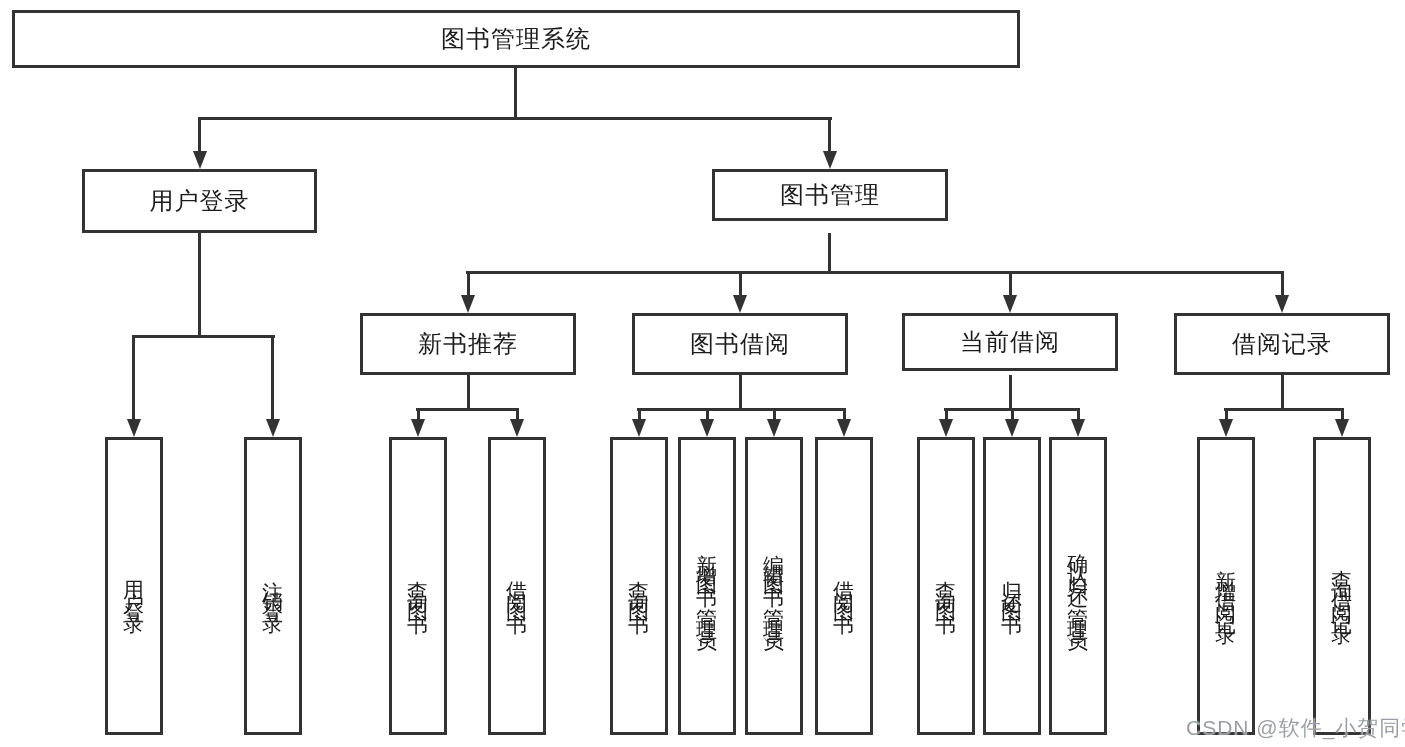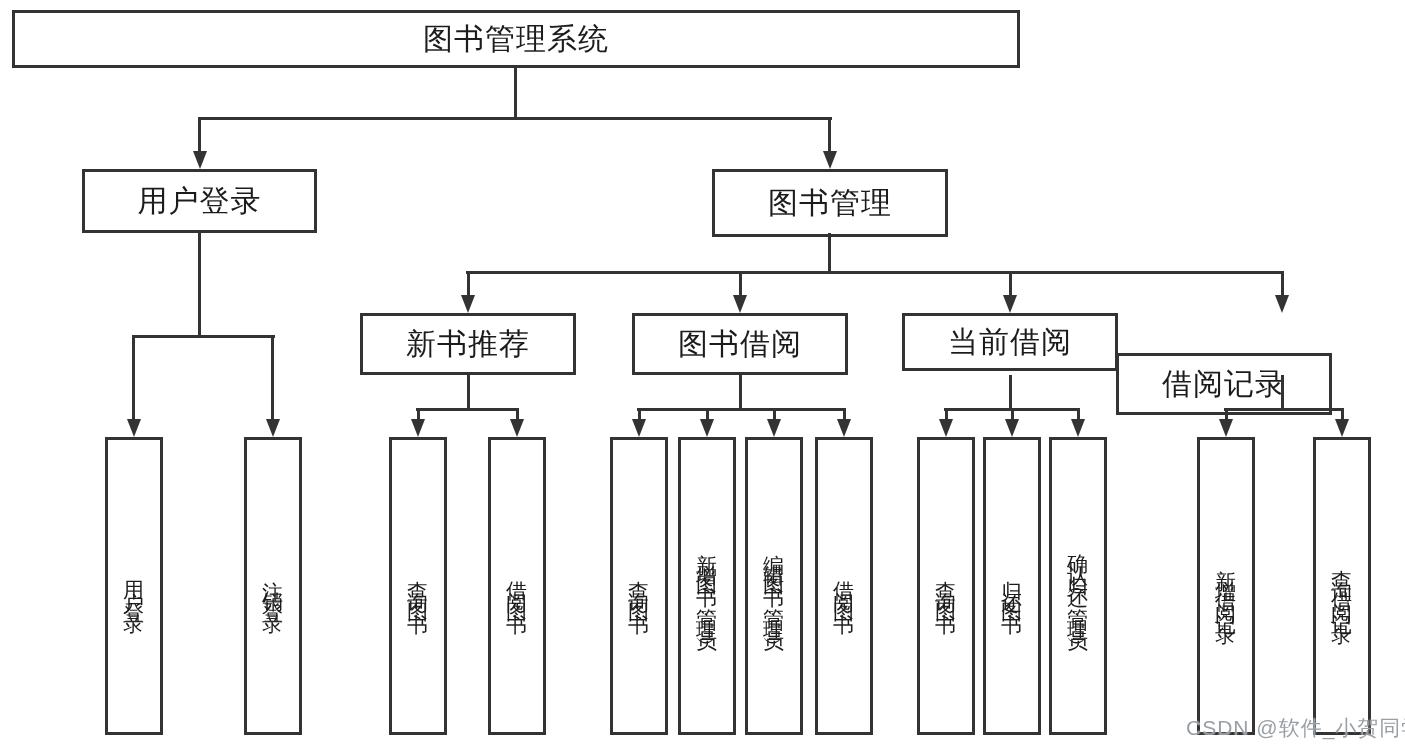--- a/index.html
+++ b/index.html
@@ -15,21 +15,21 @@
     font-family:"Liberation Sans","DejaVu Sans",sans-serif;
     overflow:hidden;
   }
   .box{
     position:absolute;
     box-sizing:border-box;
     border:3px solid var(--line);
     background:#ffffff;
     display:flex;align-items:center;justify-content:center;
     color:var(--text);
-    font-size:30px;
+    font-size:24px;
     letter-spacing:1px;
     white-space:nowrap;
   }
   .vbox{
     position:absolute;
     box-sizing:border-box;
     border:3px solid var(--line);
     background:#ffffff;
     display:flex;align-items:center;justify-content:center;
     color:var(--text);
@@ -63,29 +63,29 @@
 </style>
 </head>
 <body>
 
 <div id="canvas">
 
   <div class="box" style="left:12px;top:10px;width:1008px;height:58px;">图书管理系统</div>
 
   <div class="box" style="left:82px;top:169px;width:235px;height:64px;">用户登录</div>
 
-  <div class="box" style="left:712px;top:169px;width:236px;height:68px;">图书管理</div>
+  <div class="box" style="left:712px;top:169px;width:236px;height:52px;">图书管理</div>
 
   <div class="box" style="left:632px;top:313px;width:216px;height:62px;">图书借阅</div>
 
   <div class="box" style="left:360px;top:313px;width:216px;height:62px;">新书推荐</div>
 
   <div class="box" style="left:902px;top:313px;width:216px;height:58px;">当前借阅</div>
 
-  <div class="box" style="left:1116px;top:313px;width:216px;height:62px;margin-top:40px;">借阅记录</div>
+  <div class="box" style="left:1174px;top:313px;width:216px;height:62px;">借阅记录</div>
 
   <div class="vbox" style="left:105px;top:437px;width:58px;height:298px;">
     <span class="vtext">用户登录</span>
   </div>
 
   <div class="vbox" style="left:244px;top:437px;width:58px;height:298px;">
     <span class="vtext">注销登录</span>
   </div>
 
   <div class="vbox" style="left:389px;top:437px;width:58px;height:298px;">

